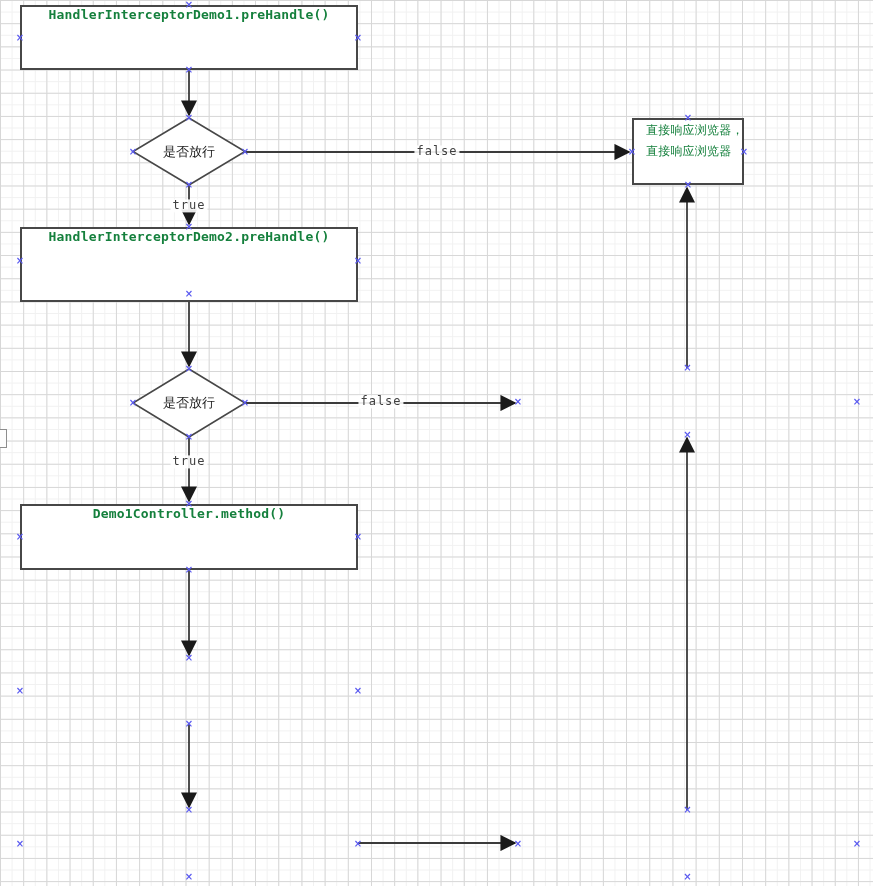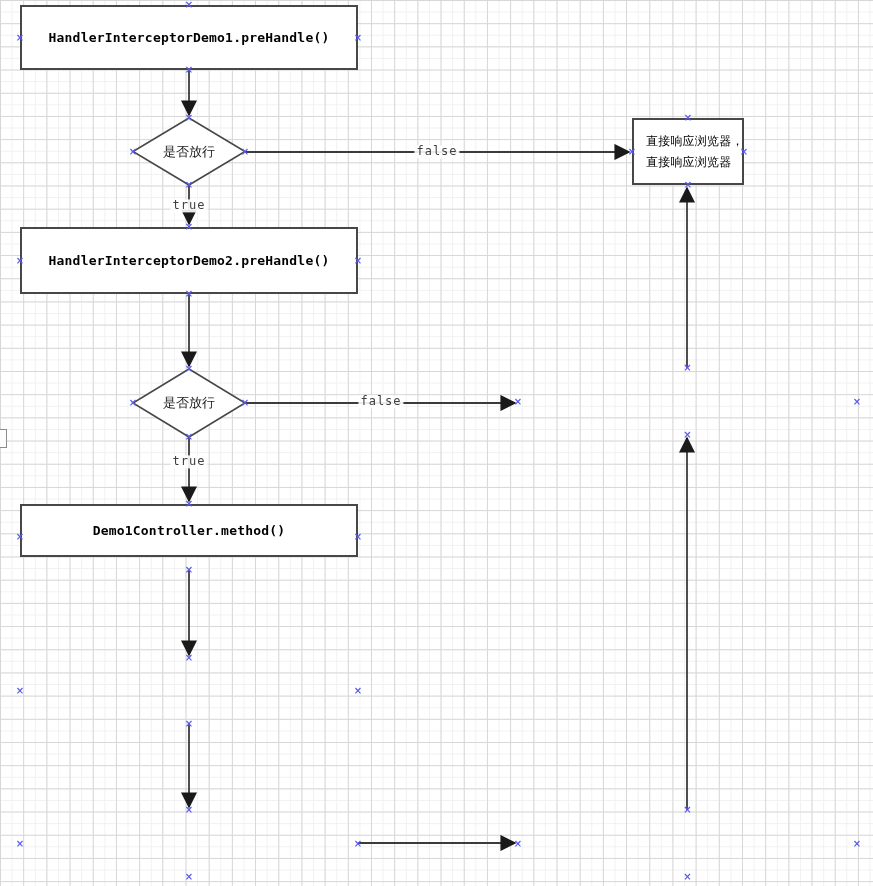--- a/index.html
+++ b/index.html
@@ -15,24 +15,24 @@
       linear-gradient(to right, #f1f1f1 1px, transparent 1px),
       linear-gradient(to bottom, #f1f1f1 1px, transparent 1px);
     background-size:23.2px 23.2px,23.2px 23.2px,11.6px 11.6px,11.6px 11.6px;
   }
   #edge-layer{position:absolute;left:0;top:0;z-index:2;}
   #node-layer{position:absolute;left:0;top:0;width:100%;height:100%;z-index:3;pointer-events:none;}
   .node{
     position:absolute;
     background:#fff;
     border:2px solid #474747;
-    display:flex;flex-direction:column;justify-content:center;
+    display:flex;flex-direction:column;
     box-sizing:border-box;
     text-align:center;
-    color:#000000;
+    color:#15803d;
     font-size:13px;font-weight:bold;
     letter-spacing:0.2px;
     pointer-events:auto;
   }
   .node .line{white-space:nowrap;}
   .node.small{font-size:12px;font-weight:normal;text-align:left;padding-left:12px;line-height:1.75;}
   .diamond-label{
     position:absolute;display:flex;align-items:center;justify-content:center;
     color:#1c1c1c;font-size:13px;font-weight:normal;
     background:transparent;pointer-events:auto;
@@ -96,37 +96,37 @@
       <span class="cp" style="left: 189px; top: 185px; color: rgb(90, 90, 240);">×</span>
       <span class="cp" style="left: 133px; top: 151.5px; color: rgb(90, 90, 240);">×</span>
       <div class="node small" style="left: 632px; top: 118px; width: 112px; height: 67px; border-color: rgb(71, 71, 71);">
         <div class="line">直接响应浏览器，</div>
         <div class="line">直接响应浏览器</div>
       </div>
       <span class="cp" style="left: 688px; top: 118px; color: rgb(90, 90, 240);">×</span>
       <span class="cp" style="left: 744px; top: 151.5px; color: rgb(90, 90, 240);">×</span>
       <span class="cp" style="left: 688px; top: 185px; color: rgb(90, 90, 240);">×</span>
       <span class="cp" style="left: 632px; top: 151.5px; color: rgb(90, 90, 240);">×</span>
-      <div class="node" style="left: 20px; top: 227px; width: 338px; height: 67px; border-color: rgb(71, 71, 71);">
+      <div class="node" style="left: 20px; top: 227px; width: 338px; height: 75px; border-color: rgb(71, 71, 71);">
         <div class="line">HandlerInterceptorDemo2.preHandle()</div>
       </div>
       <span class="cp" style="left: 189px; top: 227px; color: rgb(90, 90, 240);">×</span>
       <span class="cp" style="left: 358px; top: 260.5px; color: rgb(90, 90, 240);">×</span>
       <span class="cp" style="left: 189px; top: 294px; color: rgb(90, 90, 240);">×</span>
       <span class="cp" style="left: 20px; top: 260.5px; color: rgb(90, 90, 240);">×</span>
       <div class="diamond-label" style="left: 133px; top: 369px; width: 112px; height: 68px;">是否放行</div>
       <span class="cp" style="left: 189px; top: 369px; color: rgb(90, 90, 240);">×</span>
       <span class="cp" style="left: 245px; top: 403px; color: rgb(90, 90, 240);">×</span>
       <span class="cp" style="left: 189px; top: 437px; color: rgb(90, 90, 240);">×</span>
       <span class="cp" style="left: 133px; top: 403px; color: rgb(90, 90, 240);">×</span>
       <span class="cp" style="left: 687.5px; top: 368px; color: rgb(90, 90, 240);">×</span>
       <span class="cp" style="left: 857px; top: 401.5px; color: rgb(90, 90, 240);">×</span>
       <span class="cp" style="left: 687.5px; top: 435px; color: rgb(90, 90, 240);">×</span>
       <span class="cp" style="left: 518px; top: 401.5px; color: rgb(90, 90, 240);">×</span>
-      <div class="node" style="left: 20px; top: 504px; width: 338px; height: 53px; border-color: rgb(71, 71, 71);">
+      <div class="node" style="left: 20px; top: 504px; width: 338px; height: 66px; border-color: rgb(71, 71, 71);">
         <div class="line">Demo1Controller.method()</div>
       </div>
       <span class="cp" style="left: 189px; top: 504px; color: rgb(90, 90, 240);">×</span>
       <span class="cp" style="left: 358px; top: 537px; color: rgb(90, 90, 240);">×</span>
       <span class="cp" style="left: 189px; top: 570px; color: rgb(90, 90, 240);">×</span>
       <span class="cp" style="left: 20px; top: 537px; color: rgb(90, 90, 240);">×</span>
       <span class="cp" style="left: 189px; top: 658px; color: rgb(90, 90, 240);">×</span>
       <span class="cp" style="left: 358px; top: 691px; color: rgb(90, 90, 240);">×</span>
       <span class="cp" style="left: 189px; top: 724px; color: rgb(90, 90, 240);">×</span>
       <span class="cp" style="left: 20px; top: 691px; color: rgb(90, 90, 240);">×</span>

